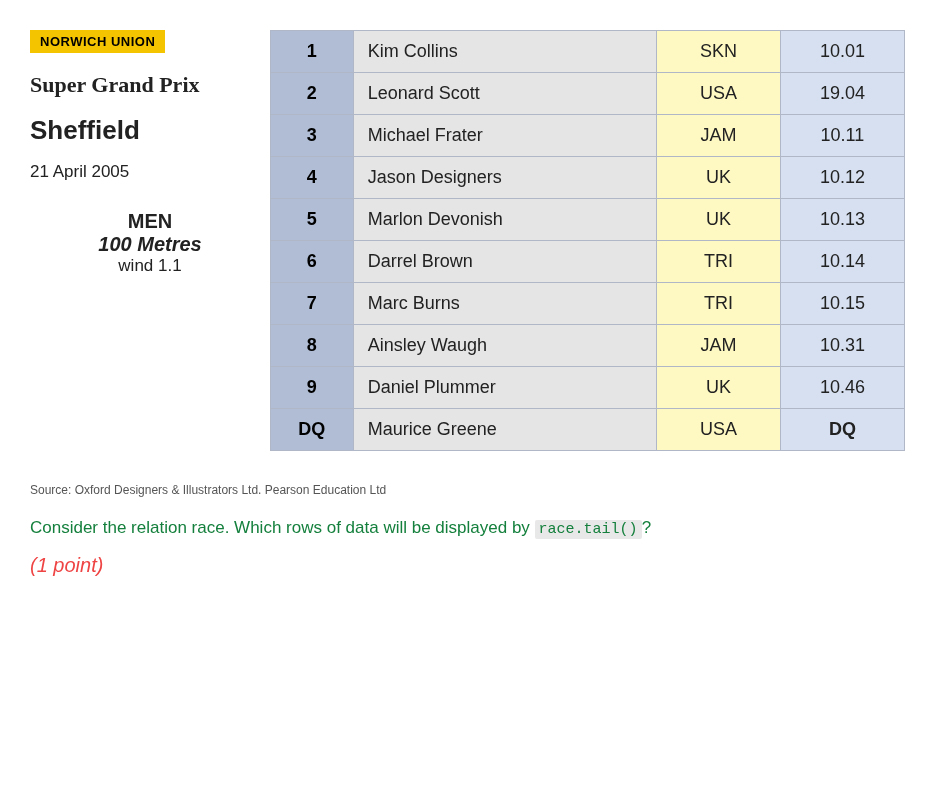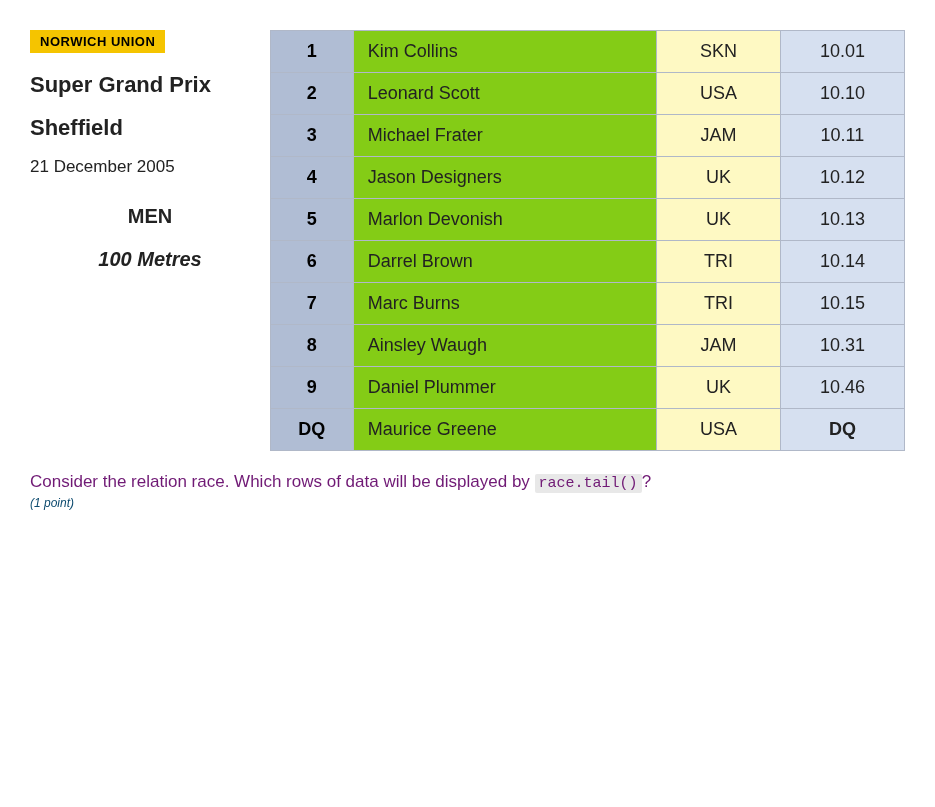--- a/index.html
+++ b/index.html
@@ -37,35 +37,36 @@
       font-size: 13px;
       padding: 4px 10px;
       margin-bottom: 18px;
       letter-spacing: 0.5px;
     }
     .left-title {
       font-weight: bold;
       font-size: 22px;
       line-height: 1.25;
       margin-bottom: 16px;
+      font-family: Liberation Serif, serif;
     }
     .left-subtitle {
       font-weight: bold;
-      font-size: 22px;
+      font-size: 26px;
       margin-bottom: 16px;
     }
     .left-date {
       font-size: 17px;
       margin-bottom: 28px;
     }
     .left-event {
       font-weight: bold;
       font-size: 20px;
       text-align: center;
-      margin-bottom: 20px;
+      margin-bottom: 0;
     }
     .left-discipline {
       font-weight: bold;
       font-size: 20px;
       text-align: center;
       margin-bottom: 0;
       font-style: italic;
     }
     .left-wind {
       font-size: 17px;
@@ -90,21 +91,21 @@
       font-weight: bold;
       font-size: 18px;
       text-align: center;
       width: 60px;
       padding: 10px 8px;
     }
     .col-rank.dq {
       font-weight: bold;
     }
     .col-name {
-      background: #84cc16;
+      background: #e5e5e5;
       font-size: 18px;
       padding: 10px 14px;
       width: 220px;
     }
     .col-country {
       background: #fef9c3;
       font-size: 18px;
       text-align: center;
       width: 90px;
       padding: 10px 8px;
@@ -120,67 +121,69 @@
       font-weight: bold;
     }
     .source-text {
       margin-top: 32px;
       font-size: 12px;
       color: #555;
     }
     .question-text {
       margin-top: 18px;
       font-size: 17px;
-      color: #701a75;
+      color: #15803d;
       line-height: 1.5;
     }
     .question-text code {
       font-family: 'Courier New', monospace;
       font-size: 15px;
       background: #e8e8e8;
       padding: 1px 4px;
       border-radius: 2px;
     }
     .points-text {
-      font-size: 12px;
-      color: #0c4a6e;
+      margin-top: 12px;
+      font-size: 20px;
+      color: #ef4444;
       font-style: italic;
     }
   </style>
 </head>
 <body>
 
 <div class="page">
   <div class="main-layout">
 
     <div class="left-panel">
       <div>
         <span class="norwich-badge">NORWICH UNION</span>
       </div>
       <div class="left-title">Super Grand Prix</div>
       <div class="left-subtitle">Sheffield</div>
-      <div class="left-date">21 December 2005</div>
+      <div class="left-date">21 April 2005</div>
       <div class="left-event">MEN</div>
       <div class="left-discipline">100 Metres</div>
+      <div class="left-wind">wind 1.1</div>
     </div>
 
     <div class="table-wrapper">
       <table>
         <tbody id="table-body">
         <tr>
       <td class="col-rank">1</td>
       <td class="col-name">Kim Collins</td>
       <td class="col-country">SKN</td>
       <td class="col-time">10.01</td>
     </tr>
             <tr>
       <td class="col-rank">2</td>
       <td class="col-name">Leonard Scott</td>
       <td class="col-country">USA</td>
-      <td class="col-time">10.10</td>
+      <td class="col-time">19.04</td>
     </tr>
             <tr>
       <td class="col-rank">3</td>
       <td class="col-name">Michael Frater</td>
       <td class="col-country">JAM</td>
       <td class="col-time">10.11</td>
     </tr>
             <tr>
       <td class="col-rank">4</td>
       <td class="col-name">Jason Designers</td>
@@ -221,17 +224,18 @@
       <td class="col-rank dq">DQ</td>
       <td class="col-name">Maurice Greene</td>
       <td class="col-country">USA</td>
       <td class="col-time dq-cell">DQ</td>
     </tr>
           </tbody>
       </table>
     </div>
   </div>
 
+  <div class="source-text">Source: Oxford Designers &amp; Illustrators Ltd. Pearson Education Ltd</div>
   <div class="question-text">
     Consider the relation race. Which rows of data will be displayed by <code>race.tail()</code>?
   </div>
   <div class="points-text">(1 point)</div>
 </div>
 
 </body></html>

